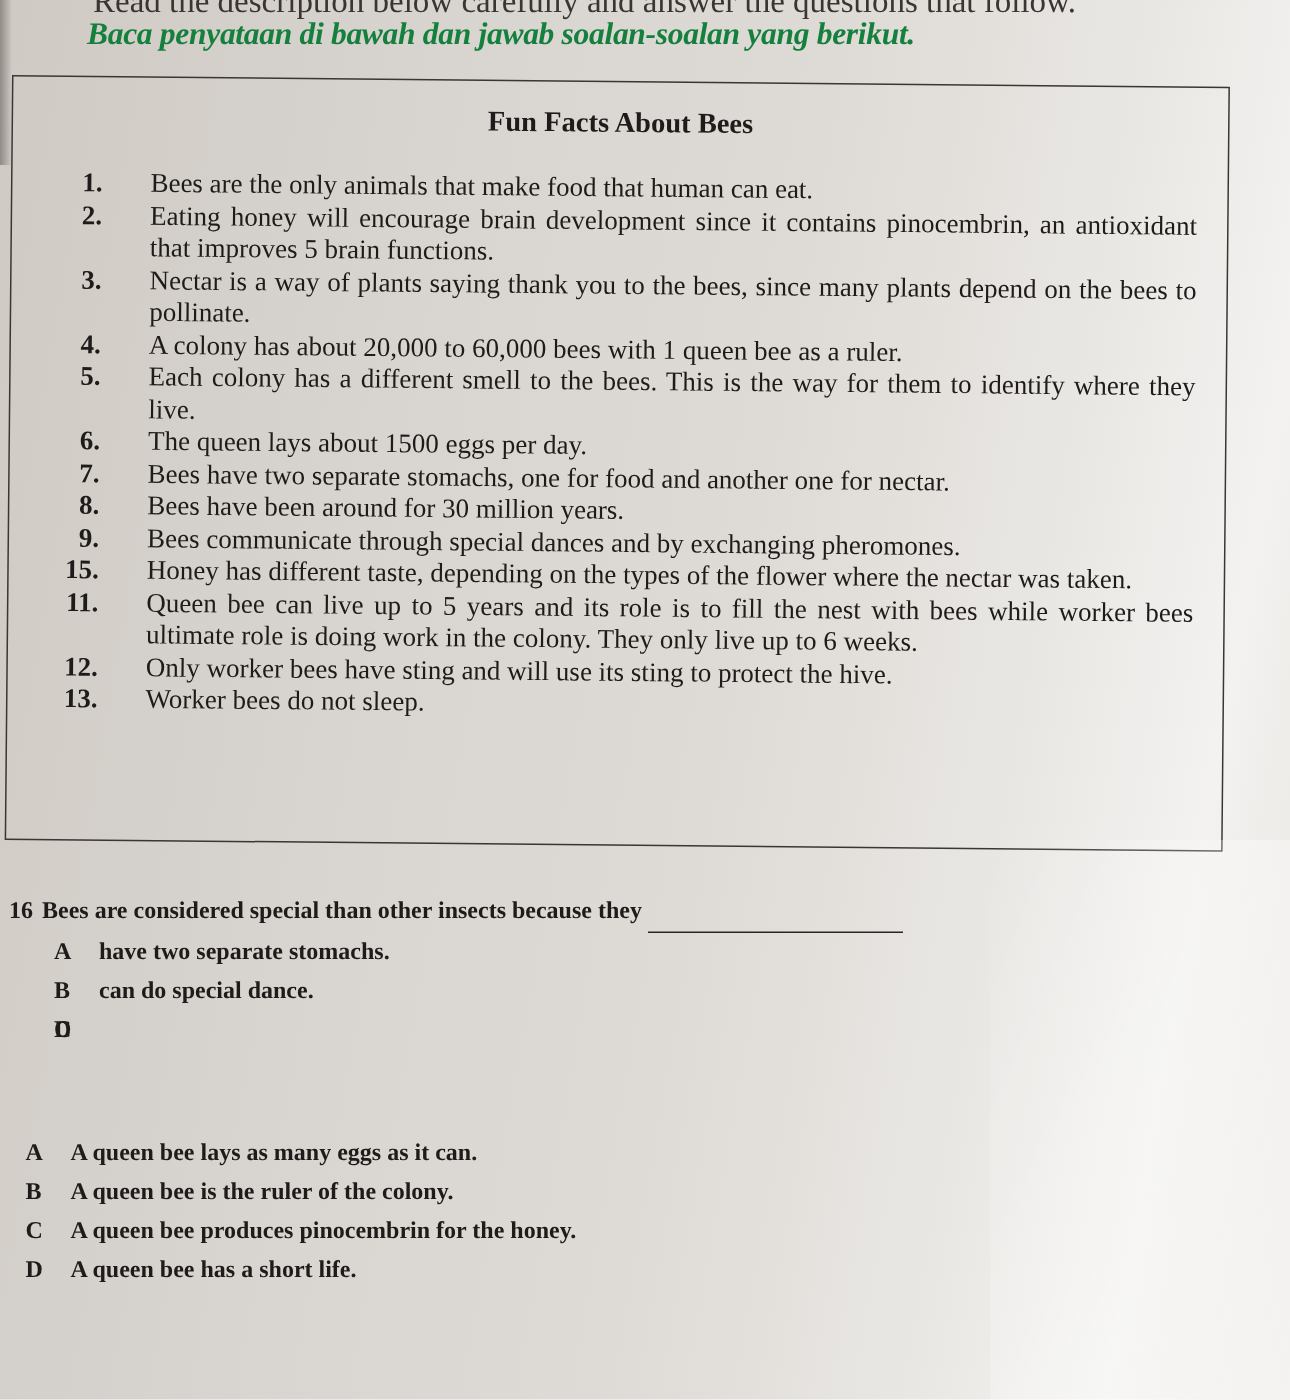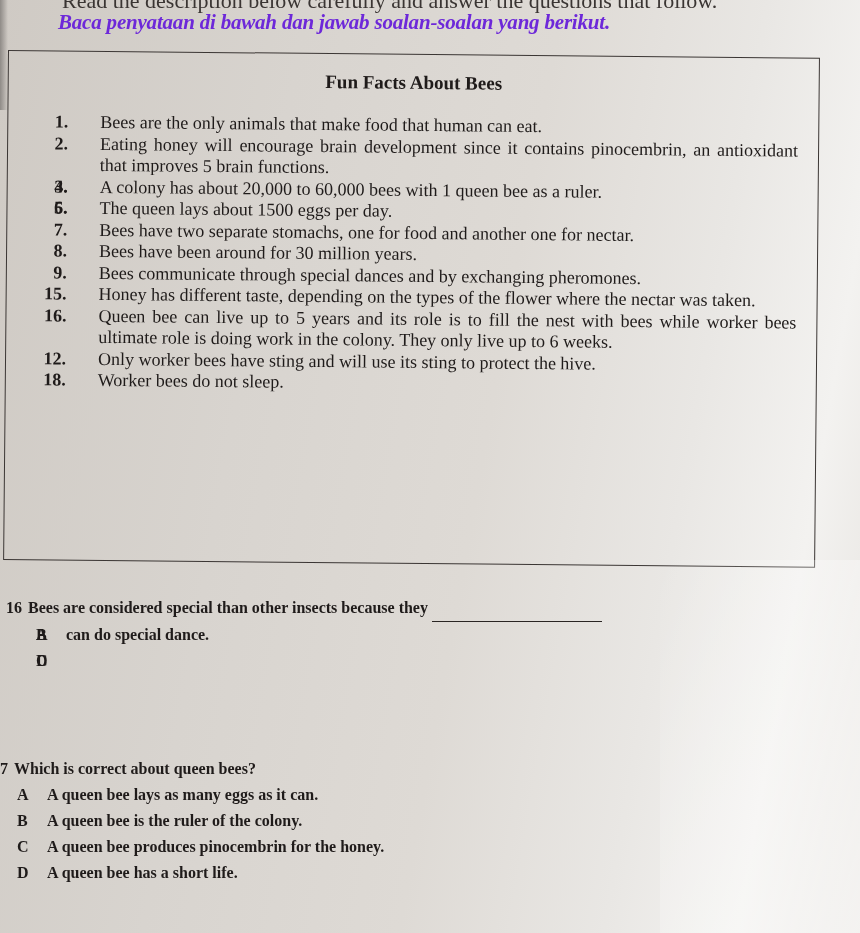--- a/index.html
+++ b/index.html
@@ -26,21 +26,21 @@
     color: #3a3533;
     white-space: nowrap;
   }
   .header-ms {
     position: absolute;
     left: 58px; top: 10px;
     font-size: 21px;
     font-style: italic;
     font-weight: bold;
     letter-spacing: -0.2px;
-    color: #6d28d9;
+    color: #15803d;
     white-space: nowrap;
   }
   .facts-box {
     position: absolute;
     left: 8px; top: 50px;
     width: 810px; height: 508px;
     border: 1.5px solid #3b3634;
     transform: rotate(0.55deg);
     transform-origin: 0 0;
   }
@@ -114,47 +114,44 @@
 <div class="shade-left"></div>
 
 <div class="header-cut">Read the description below carefully and answer the questions that follow.</div>
 <div class="header-ms">Baca penyataan di bawah dan jawab soalan-soalan yang berikut.</div>
 
 <div class="facts-box">
   <div class="box-title">Fun Facts About Bees</div>
   <ol class="facts-list">
     <li class="fact"><span class="fact-num">1.</span><span>Bees are the only animals that make food  that human can eat.</span></li>
     <li class="fact"><span class="fact-num">2.</span><span>Eating honey will encourage brain development since it contains pinocembrin, an antioxidant that improves 5 brain functions.</span></li>
-    <li class="fact"><span class="fact-num">3.</span></li>
+    <li class="fact"><span class="fact-num">3.</span><span>Nectar is a way of plants saying thank you to the bees, since many plants depend on the bees to pollinate.</span></li>
     <li class="fact"><span class="fact-num">4.</span><span>A colony has about 20,000 to 60,000 bees with 1 queen bee as a ruler.</span></li>
-    <li class="fact"><span class="fact-num">5.</span></li>
+    <li class="fact"><span class="fact-num">5.</span><span>Each colony has a different smell to the bees. This is the way for them to identify where they live.</span></li>
     <li class="fact"><span class="fact-num">6.</span><span>The queen lays about 1500 eggs per day.</span></li>
     <li class="fact"><span class="fact-num">7.</span><span>Bees have two separate stomachs, one for food and another one for nectar.</span></li>
     <li class="fact"><span class="fact-num">8.</span><span>Bees have been around for 30 million years.</span></li>
     <li class="fact"><span class="fact-num">9.</span><span>Bees communicate through special dances and by exchanging pheromones.</span></li>
     <li class="fact"><span class="fact-num">15.</span><span>Honey has different taste, depending on the types of the flower where the nectar was taken.</span></li>
-    <li class="fact"><span class="fact-num">16.</span><span>Queen bee can live up to 5 years and  its role is to fill the nest with bees while worker bees ultimate role is doing work in the colony. They only live up to 6 weeks.</span></li>
+    <li class="fact"><span class="fact-num">11.</span><span>Queen bee can live up to 5 years and  its role is to fill the nest with bees while worker bees ultimate role is doing work in the colony. They only live up to 6 weeks.</span></li>
     <li class="fact"><span class="fact-num">12.</span><span>Only worker bees have sting and will use its sting to protect the hive.</span></li>
-    <li class="fact"><span class="fact-num">18.</span><span>Worker bees do not sleep.</span></li>
+    <li class="fact"><span class="fact-num">13.</span><span>Worker bees do not sleep.</span></li>
   </ol>
 </div>
 
 <div class="question q16">
   <div class="q-stem">
     <span class="q-num">16</span><span>Bees are considered special than other insects because they</span><span class="blank">&nbsp;</span>
   </div>
-  <div class="option"><span class="opt-letter">A</span></div>
+  <div class="option"><span class="opt-letter">A</span><span>have two separate stomachs.</span></div>
   <div class="option"><span class="opt-letter">B</span><span>can do special dance.</span></div>
   <div class="option"><span class="opt-letter">C</span></div>
   <div class="option"><span class="opt-letter">D</span></div>
 </div>
 
 <div class="question q17">
-  <div class="q-stem">
-    <span class="q-num">7</span><span>Which is correct about queen bees?</span>
-  </div>
   <div class="option"><span class="opt-letter">A</span><span>A queen bee lays as many eggs as it can.</span></div>
   <div class="option"><span class="opt-letter">B</span><span>A queen bee is the ruler of the colony.</span></div>
   <div class="option"><span class="opt-letter">C</span><span>A queen bee produces pinocembrin for the honey.</span></div>
   <div class="option"><span class="opt-letter">D</span><span>A queen bee has a short life.</span></div>
 </div>
 
 <div class="glare"></div>
 
 </body></html>

